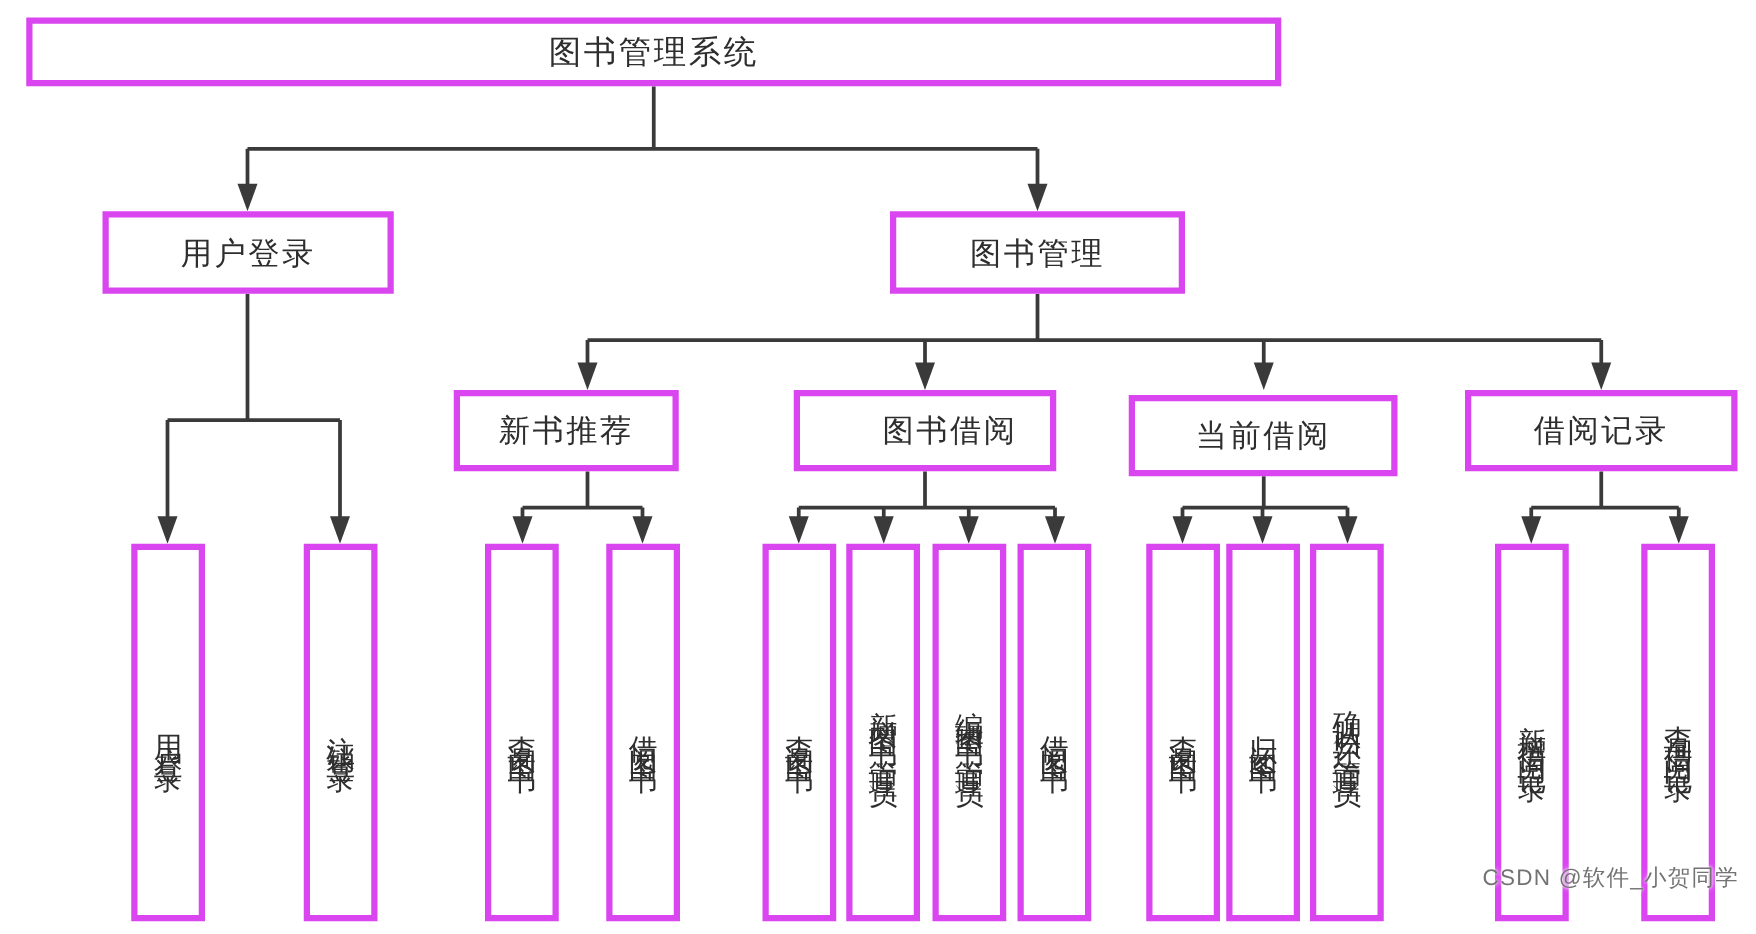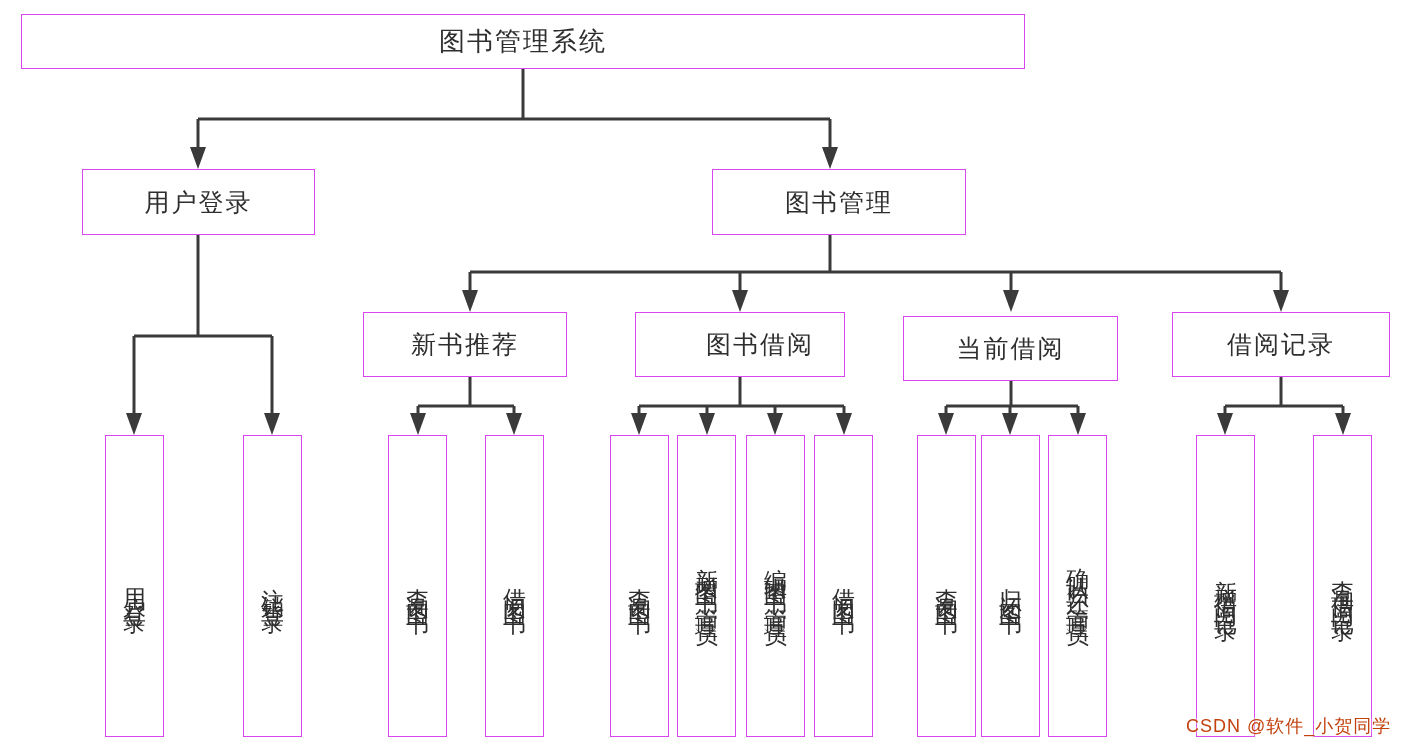--- a/index.html
+++ b/index.html
@@ -12,45 +12,45 @@
     background: #ffffff;
     overflow: hidden;
   }
   svg.connectors {
     position: absolute;
     left: 0; top: 0;
     z-index: 0;
   }
   .node {
     position: absolute;
-    border: 1px solid #d946ef;
+    border: 5px solid #d946ef;
     background: #ffffff;
     display: flex;
     align-items: center;
     justify-content: center;
     color: #2e2e2e;
     z-index: 1;
   }
   .hnode { font-size: 25px; letter-spacing: 2px; }
   .root  { font-size: 26px; letter-spacing: 2px; }
   .vnode { font-size: 23px; }
   .vtext {
     writing-mode: vertical-rl;
     text-orientation: mixed;
     line-height: 1.0;
     letter-spacing: 8px;
     white-space: nowrap;
   }
   .watermark {
     position: absolute;
     left: 1186px;
-    top: 714px;
+    top: 690px;
     z-index: 6;
     font-size: 18px;
-    color: #c2410c;
+    color: #737373;
     white-space: nowrap;
     text-shadow: 0 0 2px #ffffff, 0 0 4px #ffffff;
     letter-spacing: 1px;
   }
 </style>
 </head>
 <body>
 
 <div class="canvas">
 
@@ -109,25 +109,25 @@
       <polygon points="1335,413 1351,413 1343,435" fill="#3a3a3a"></polygon>
     </svg>
 
   <div class="node root" style="left:21px; top:14px; width:1004px; height:55px;">
     <span>图书管理系统</span>
   </div>
 
   <div class="node hnode" style="left:82px; top:169px; width:233px; height:66px;">
     <span>用户登录</span>
   </div>
-  <div class="node hnode" style="left:712px; top:169px; width:254px; height:66px;">
+  <div class="node hnode" style="left:712px; top:169px; width:236px; height:66px;">
     <span>图书管理</span>
   </div>
 
-  <div class="node hnode" style="left:363px; top:312px; width:204px; height:65px;">
+  <div class="node hnode" style="left:363px; top:312px; width:180px; height:65px;">
     <span>新书推荐</span>
   </div>
   <div class="node hnode" style="left:635px; top:312px; width:210px; height:65px;padding-left:40px;">
     <span>图书借阅</span>
   </div>
   <div class="node hnode" style="left:903px; top:316px; width:215px; height:65px;">
     <span>当前借阅</span>
   </div>
   <div class="node hnode" style="left:1172px; top:312px; width:218px; height:65px;">
     <span>借阅记录</span>

